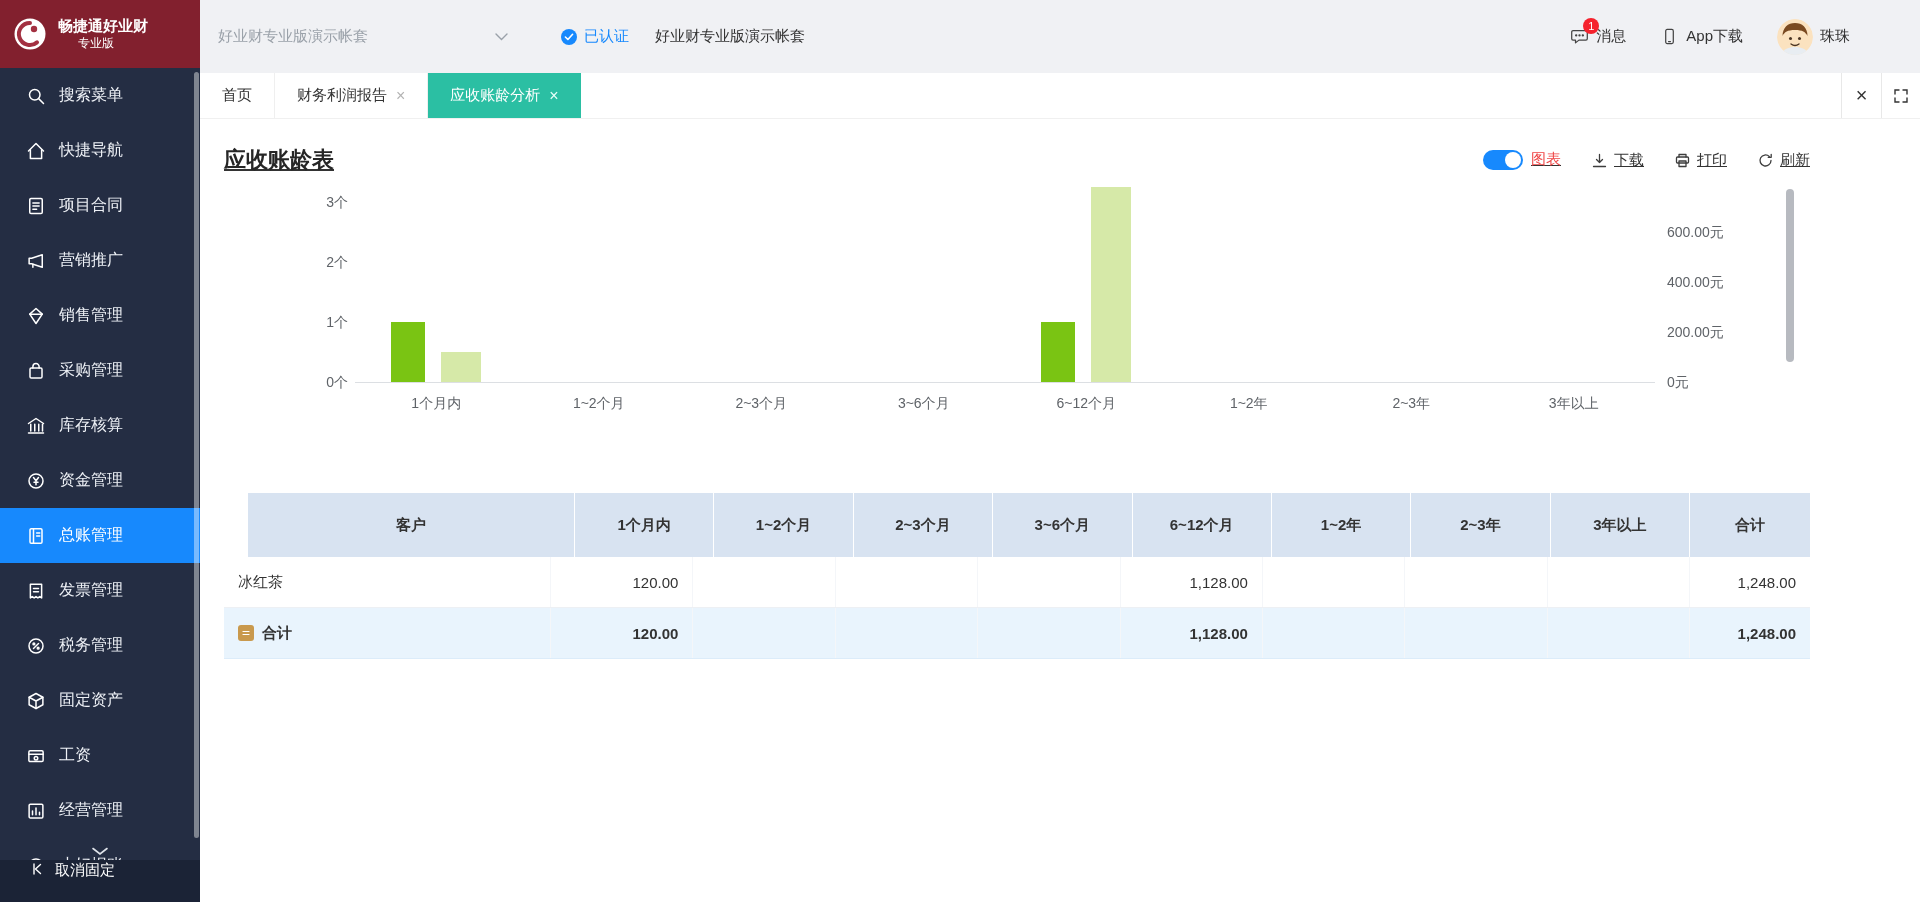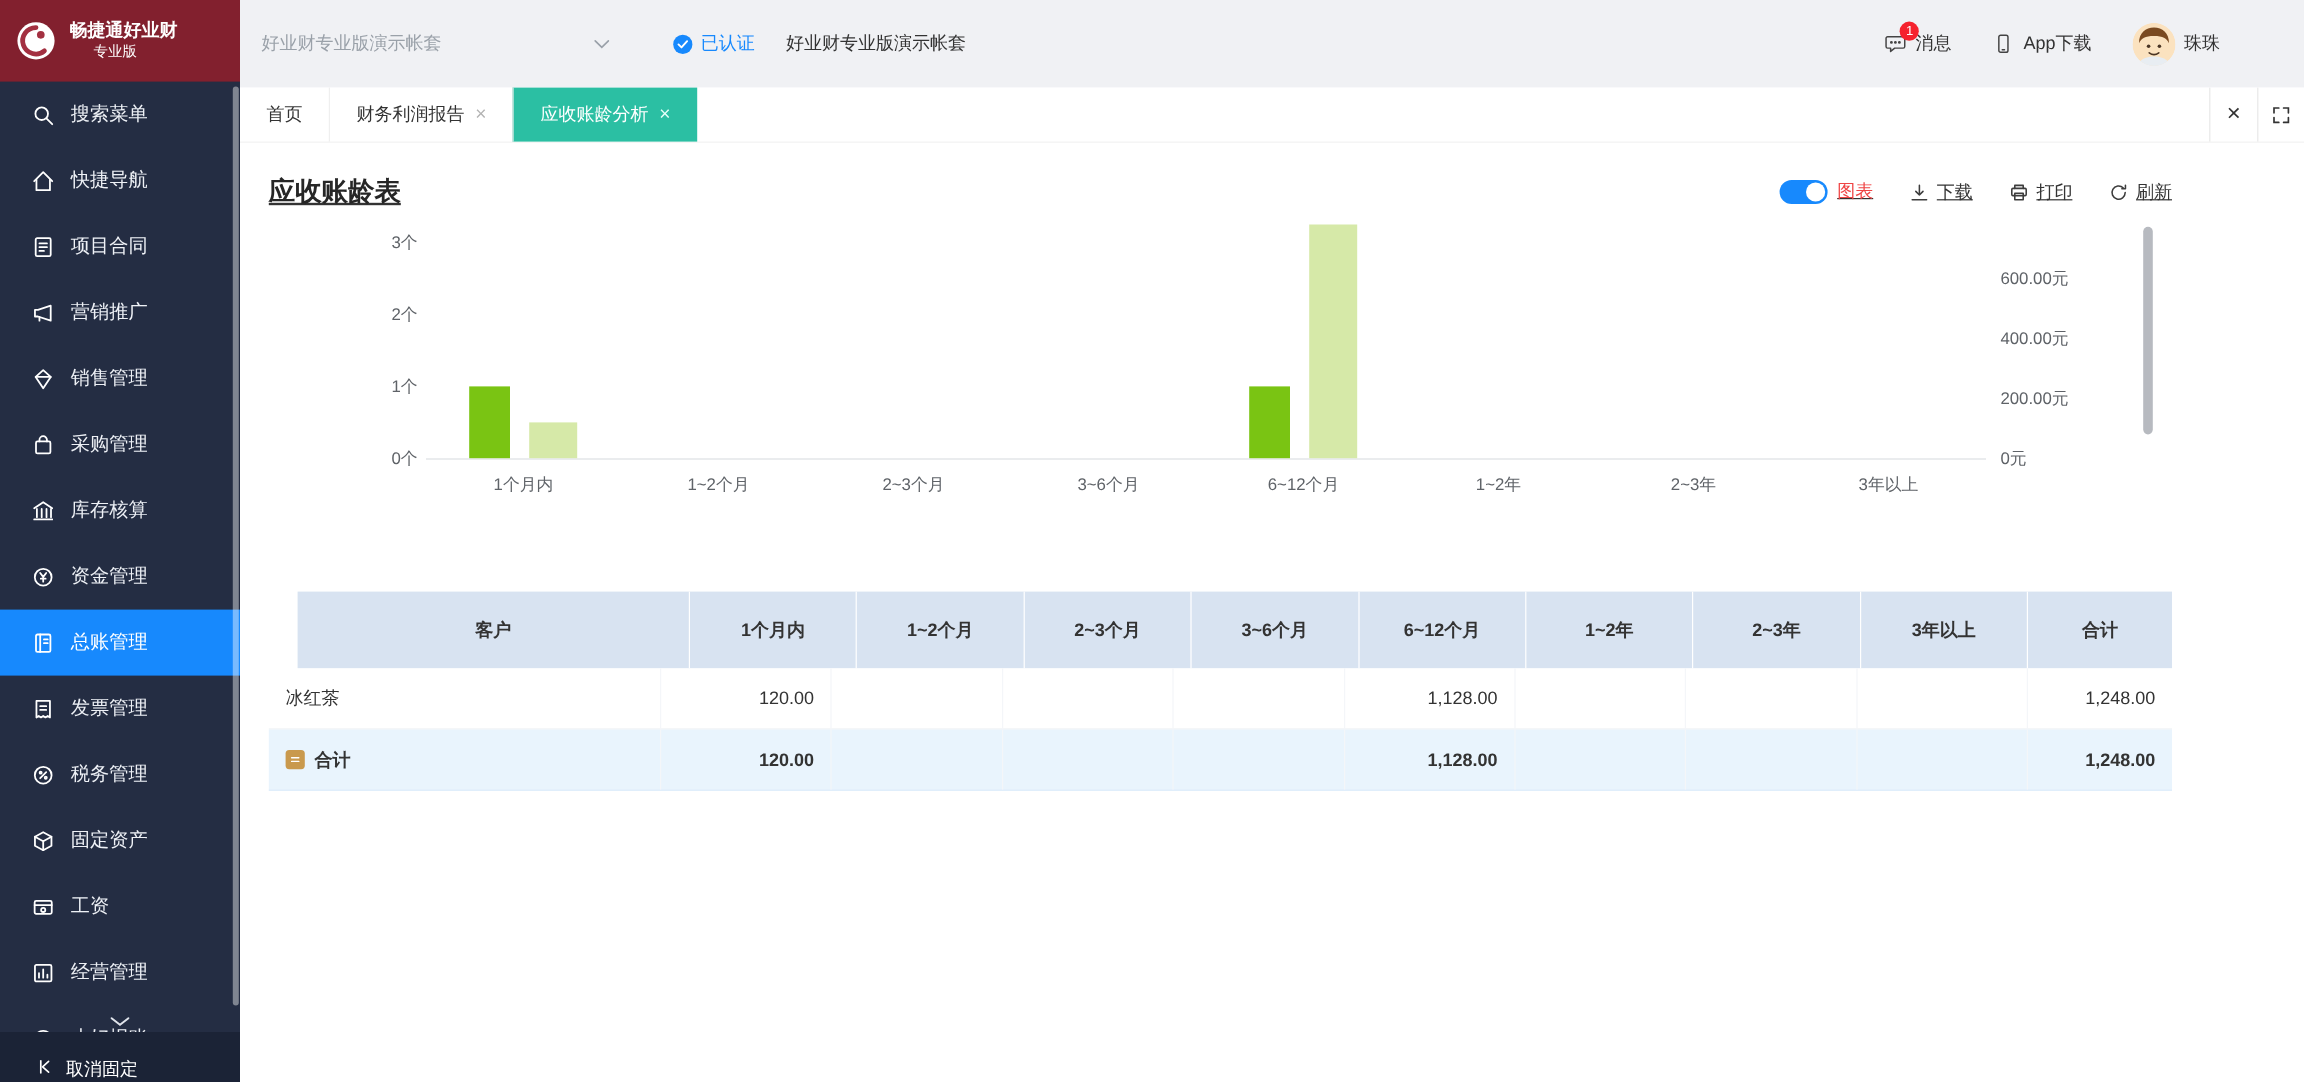--- a/index.html
+++ b/index.html
@@ -21,21 +21,21 @@
   .menu-item.active { background:#1789fd; color:#fff; }
   .sicon { width:20px; height:20px; flex:0 0 20px; }
   .sicon svg { width:20px; height:20px; display:block; stroke:#fff; fill:none; stroke-width:1.2;
     stroke-linecap:round; stroke-linejoin:round; }
   .menu-more { position:absolute; left:0; right:0; bottom:46px; display:flex; justify-content:center;
     z-index:3; cursor:pointer; }
   .menu-more svg { stroke:#dfe3ea; fill:none; stroke-width:1.6; stroke-linecap:round; }
   .sb-scroll { position:absolute; top:72px; right:1px; width:5px; height:766px;
     background:rgba(255,255,255,.42); border-radius:3px; z-index:4; cursor:pointer; }
   .unpin { height:42px; background:#1b2336; border:none; width:100%; color:#fff; font-size:15px;
-    display:flex; align-items:flex-end; gap:9px; padding-left:30px; cursor:pointer;
+    display:flex; align-items:flex-start; gap:9px; padding-left:30px; cursor:pointer;
     font-family:inherit; }
   .unpin svg { width:16px; height:16px; stroke:#fff; fill:none; stroke-width:1.4;
     stroke-linecap:round; stroke-linejoin:round; }
 
   
   .main { flex:1; min-width:0; display:flex; flex-direction:column; }
 
   .topbar { height:73px; background:#f0f1f4; display:flex; align-items:center; padding:0 70px 0 18px; }
   .acct-dd { width:290px; display:flex; align-items:center; justify-content:space-between;
     color:#9aa1a9; font-size:15px; cursor:pointer; }

